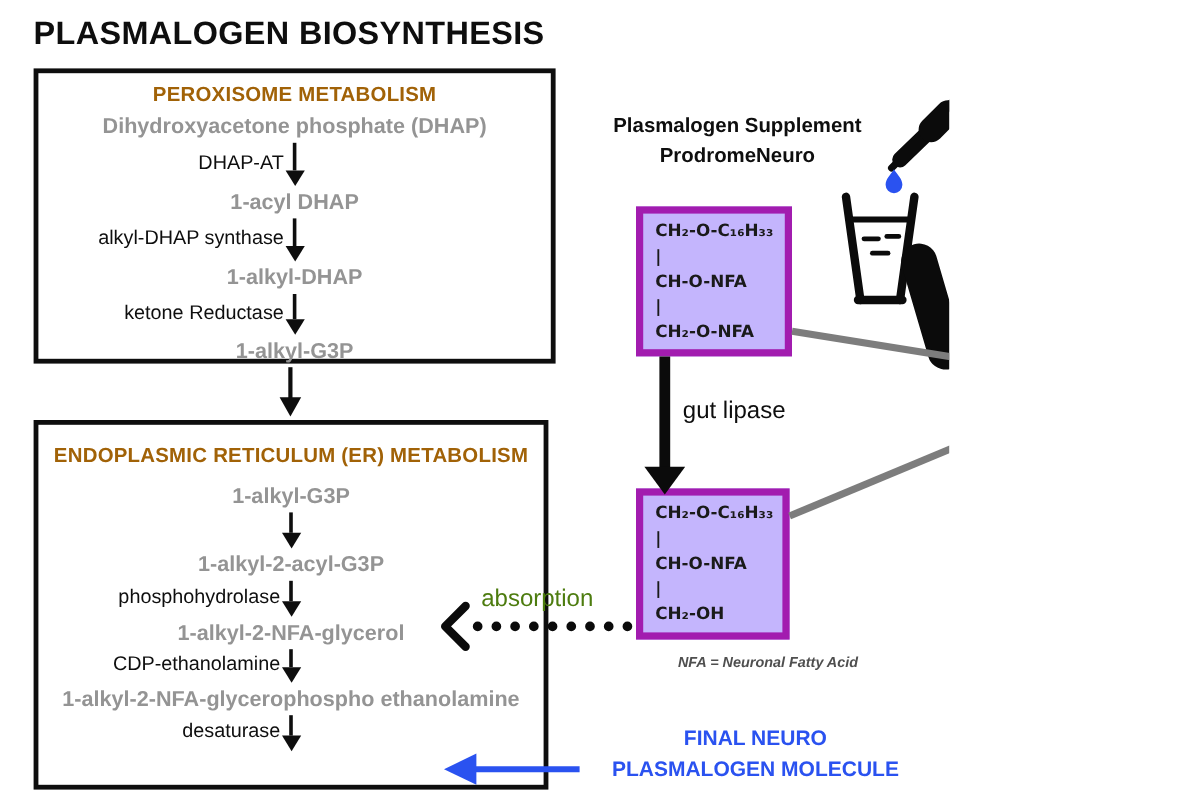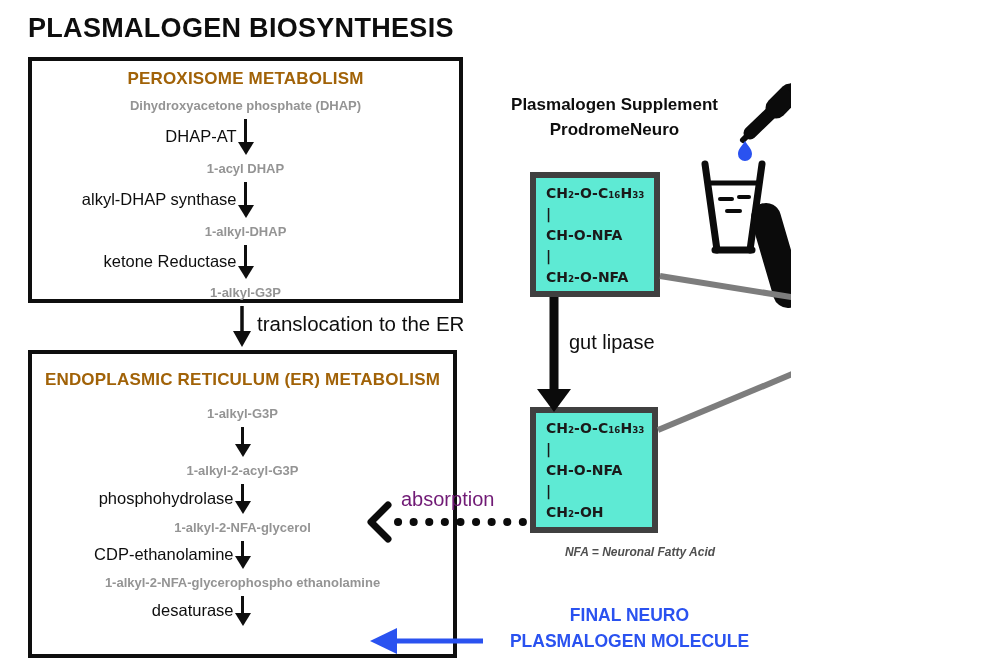--- a/index.html
+++ b/index.html
@@ -15,44 +15,44 @@
   .logo-text { left:911px; top:25px; font-family:"Liberation Serif","DejaVu Serif",serif;
     font-size:13.5px; letter-spacing:1.1px; color:#4e4e4e; line-height:13px; }
 
   
   .pathway-box { position:absolute; border:4px solid #0e0e0e; background:#fff; box-sizing:border-box; }
   #box-perox { left:28px; top:57px; width:435px; height:246px; }
   #box-er    { left:28px; top:350px; width:429px; height:308px; }
   .box-header { text-align:center; font-weight:bold; font-size:17px; color:#a16207; letter-spacing:.2px; }
   #box-perox .box-header { margin-top:8px; }
   #box-er .box-header { margin-top:16px; }
-  .metabolite { text-align:center; font-weight:bold; font-size:13px; color:#949494; line-height:23px; }
+  .metabolite { text-align:center; font-weight:bold; font-size:18px; color:#949494; line-height:23px; }
   #box-perox .metabolite.first { margin-top:5px; }
   #box-er .metabolite.first { margin-top:12px; }
   .arrow-row { position:relative; }
   .h40 { height:40px; } .h38 { height:38px; } .h34 { height:34px; } .h32 { height:32px;padding-left:16px; }
   .varrow { position:absolute; left:50%; top:2px; bottom:15px; width:3px; margin-left:-1.5px; background:#0e0e0e; }
   .varrow::after { content:""; position:absolute; left:50%; bottom:-13px; margin-left:-8px;
     width:0; height:0; border-left:8px solid transparent; border-right:8px solid transparent; border-top:13px solid #0e0e0e; }
   .enzyme { position:absolute; right:calc(50% + 9px); top:48%; transform:translateY(-50%);
     font-size:16.5px; color:#0e0e0e; white-space:nowrap;text-align:center; }
 
   .transloc-label { left:257px; top:312px; font-size:20.5px; color:#0e0e0e; }
 
   
   .supp-heading { left:492px; top:92px; width:245px; text-align:center; font-weight:bold; font-size:17px; line-height:25px; color:#0e0e0e; }
-  .mol-box { position:absolute; border:6px solid #404040; background:#5eead4; box-sizing:border-box;
+  .mol-box { position:absolute; border:6px solid #a21caf; background:#c4b5fd; box-sizing:border-box;
     padding:5px 0 0 10px; font-family:"DejaVu Sans",sans-serif; font-weight:bold; color:#1a1a1a; }
   #mol-before { left:530px; top:172px; width:130px; height:125px; }
   #mol-after  { left:530px; top:407px; width:128px; height:126px; }
   .mol-line { font-size:14px; line-height:21px; white-space:nowrap; }
   .gut-label { left:569px; top:331px; font-size:20px; color:#0e0e0e; }
   .nfa-note { left:500px; top:545px; width:280px; text-align:center; font-style:italic; font-weight:bold;
     font-size:12px; color:#4f4f4f; }
-  .absorption-label { left:401px; top:488px; font-size:20px; color:#701a75; }
+  .absorption-label { left:401px; top:488px; font-size:20px; color:#4d7c0f; }
   .final-label { left:492px; top:602px; width:275px; text-align:center; font-weight:bold;
     font-size:17.5px; line-height:26px; color:#2a52f0; }
 
   .overlay-svg { position:absolute; left:0; top:0; width:1000px; height:666px; pointer-events:none; }
 </style>
 </head>
 <body>
 
 <div class="canvas">
 
@@ -90,21 +90,20 @@
       <span class="varrow"></span>
     </div>
     <div class="metabolite">1-alkyl-DHAP</div>
     <div class="arrow-row h38">
       <span class="enzyme">ketone Reductase</span>
       <span class="varrow"></span>
     </div>
     <div class="metabolite">1-alkyl-G3P</div>
   </div>
 
-  <div class="abs transloc-label">translocation to the ER</div>
 
   <div class="pathway-box" id="box-er">
     <div class="box-header">ENDOPLASMIC RETICULUM (ER) METABOLISM</div>
     <div class="metabolite first">1-alkyl-G3P</div>
     <div class="arrow-row h34">
       <span class="varrow"></span>
     </div>
     <div class="metabolite">1-alkyl-2-acyl-G3P</div>
     <div class="arrow-row h34">
       <span class="enzyme">phosphohydrolase</span>

